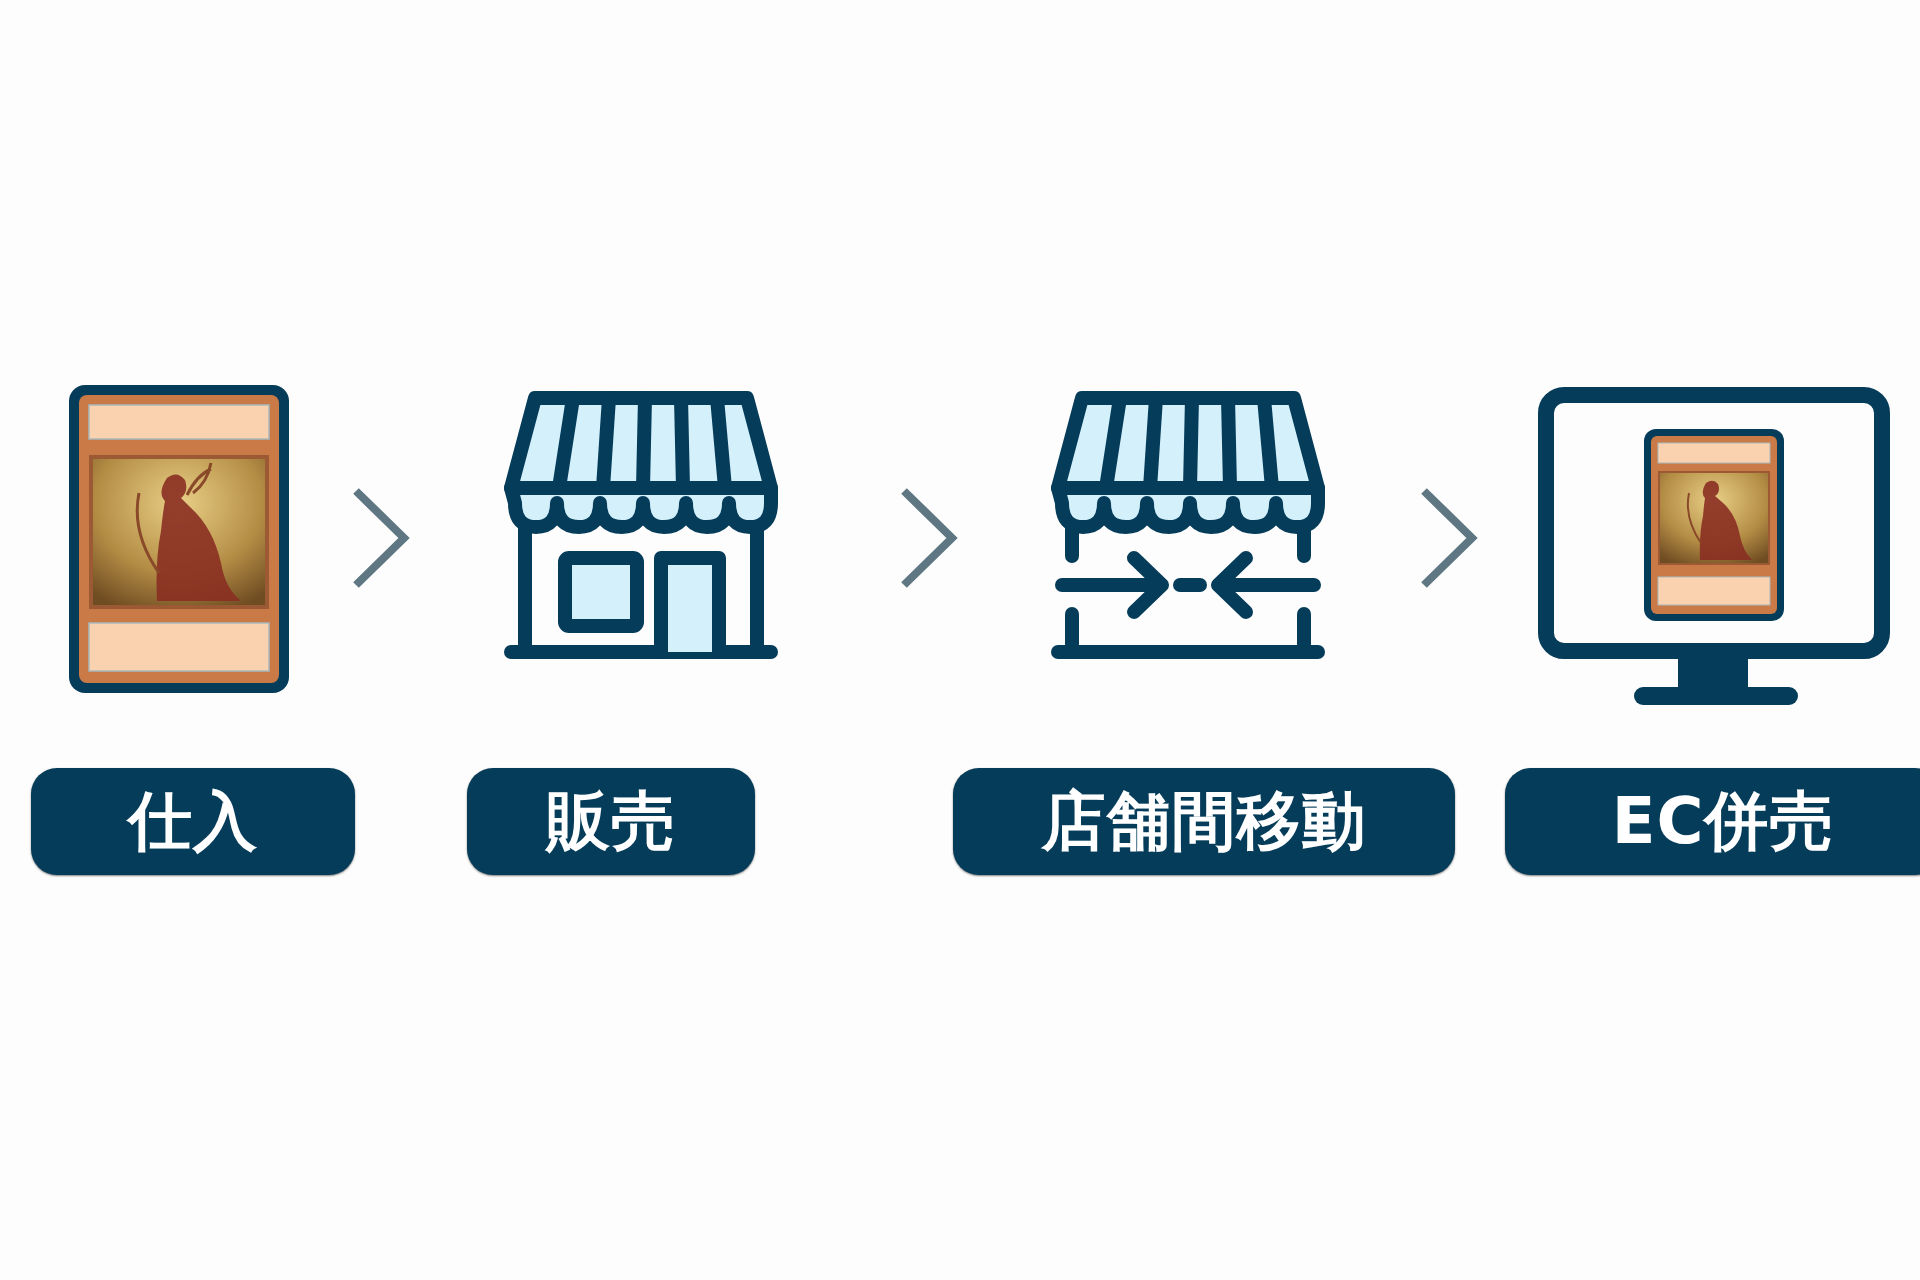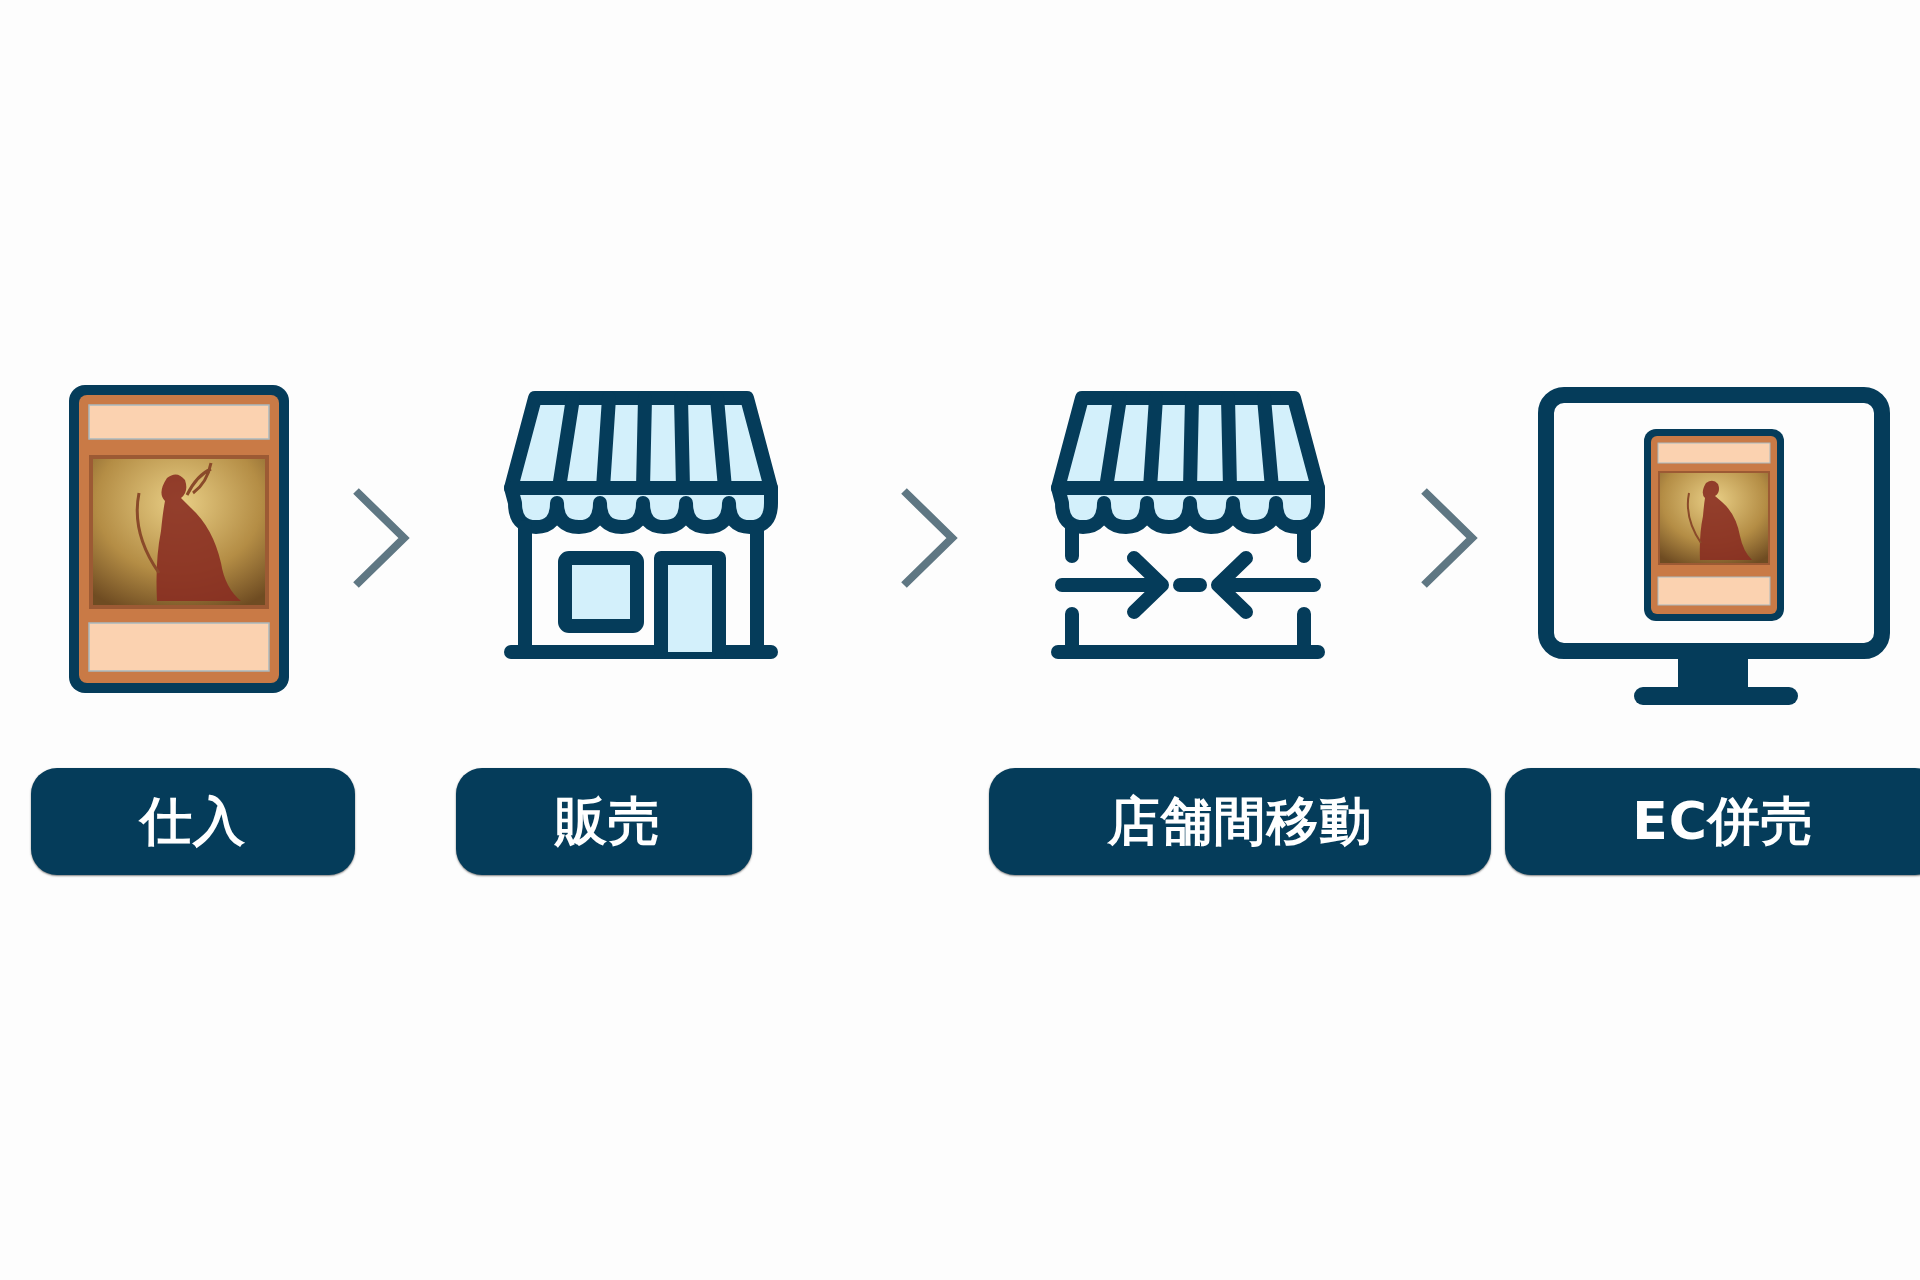--- a/index.html
+++ b/index.html
@@ -6,21 +6,21 @@
   body {
     width: 1920px; height: 1280px; background: #fdfdfd;
     position: relative; overflow: hidden;
     font-family: "DejaVu Sans", sans-serif;
   }
   .abs { position: absolute; }
   .label {
     position: absolute; top: 768px; height: 107px;
     background: #053c5a; border-radius: 26px;
     box-shadow: 0 1px 2px rgba(0,0,0,0.5);
-    color: #ffffff; font-weight: bold; font-size: 52px;
+    color: #ffffff; font-weight: bold; font-size: 64px;
     display: flex; align-items: center; justify-content: center;
     letter-spacing: 1px;
     font-family: "DejaVu Sans", sans-serif;
   }
   svg { display: block; }
 </style>
 </head>
 <body>
 
 <div class="abs" style="left:67px;top:383px;width:224px;height:312px;">
@@ -117,15 +117,15 @@
     <rect x="120" y="56" width="112" height="20" fill="#fbd2b0" stroke="#a9b9bf" stroke-width="1"></rect>
     <rect x="120" y="84" width="112" height="94" fill="#9c5a34"></rect>
     <rect x="122" y="86" width="108" height="90" fill="url(#art2)"></rect>
     <path d="M168 96 q7 -5 12 1 q3 8 -3 12 l7 6 q14 12 18 34 q3 15 12 24 l-52 0 q-1 -25 3 -44 q1 -12 2 -18 q-5 -5 1 -15 z" fill="#8a2f22" opacity="0.9"></path>
     <path d="M151 106 q-5 25 12 50" stroke="#8a4a2a" stroke-width="2" fill="none"></path>
     <rect x="120" y="190" width="112" height="28" fill="#fbd2b0" stroke="#a9b9bf" stroke-width="1"></rect>
   </svg>
 </div>
 
 <div class="label" style="left:31px;width:324px;">仕入</div>
-<div class="label" style="left:456px;width:288px;padding-left:8px;">販売</div>
-<div class="label" style="left:953px;width:502px;margin-left:36px;">店舗間移動</div>
+<div class="label" style="left:467px;width:288px;">販売</div>
+<div class="label" style="left:953px;width:502px;">店舗間移動</div>
 <div class="label" style="left:1505px;width:436px;">EC併売</div>
 
 </body></html>

